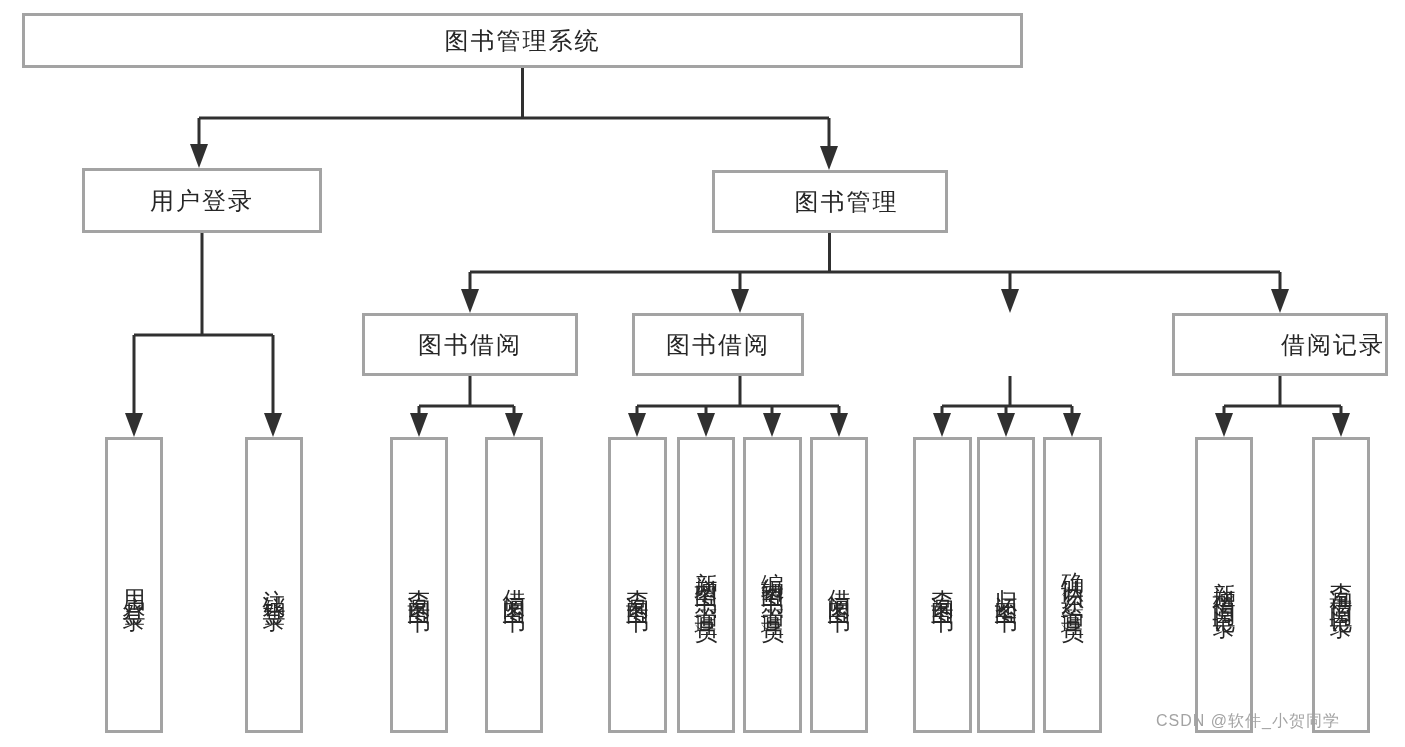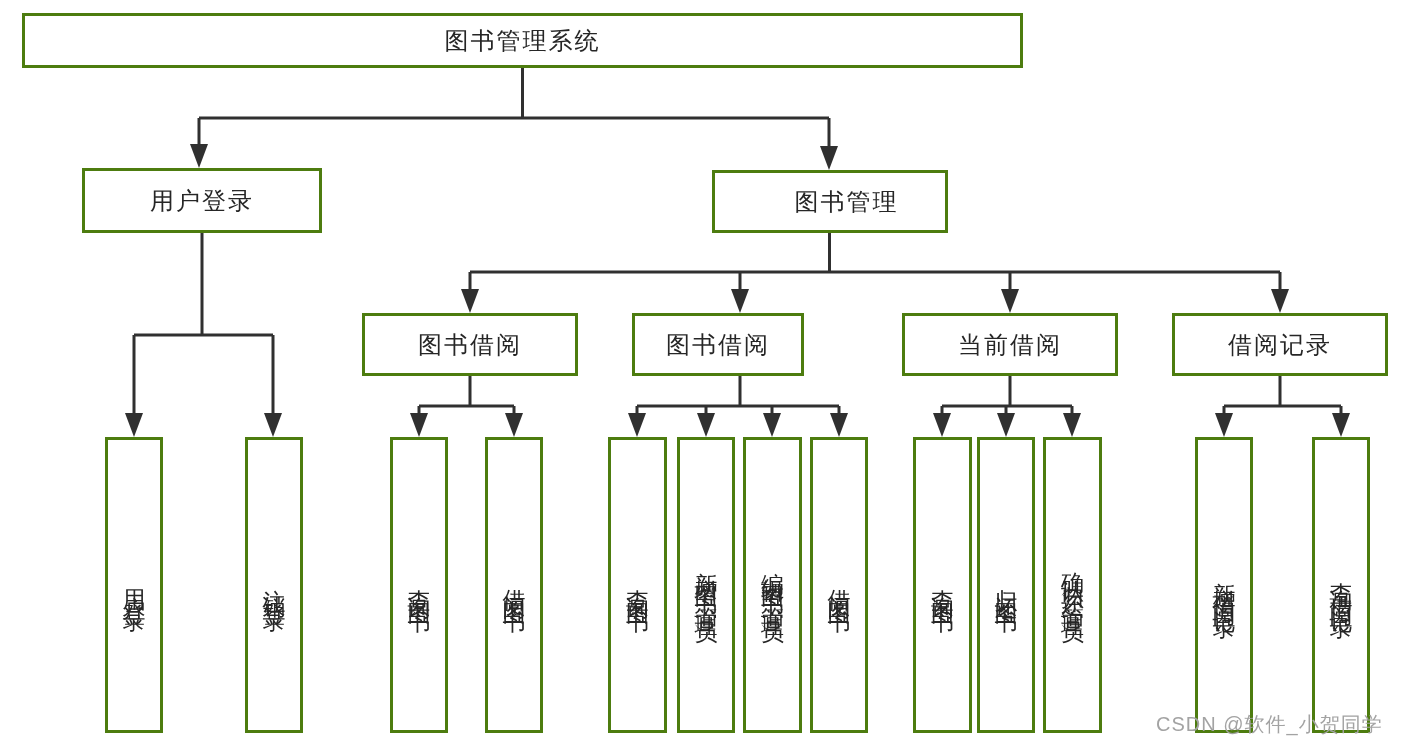--- a/index.html
+++ b/index.html
@@ -21,21 +21,21 @@
     stroke: #303030;
     stroke-width: 3;
   }
   #connectors polygon {
     fill: #303030;
     stroke: none;
   }
   .box {
     position: absolute;
     box-sizing: border-box;
-    border: 3px solid #4d7c0f;
+    border: 3px solid #a3a3a3;
     background: #ffffff;
     display: flex;
     align-items: center;
     justify-content: center;
     color: #262626;
   }
   .hbox {
     font-size: 24px;
     letter-spacing: 2px;
     text-align: center;
@@ -46,21 +46,21 @@
   .vbox .vtext {
     writing-mode: vertical-rl;
     text-orientation: mixed;
     letter-spacing: 7px;
     line-height: 1;
   }
   #watermark {
     position: absolute;
     left: 1156px;
     top: 711px;
-    font-size: 20px;
+    font-size: 16px;
     letter-spacing: 1px;
     color: #a3a3a3;
     white-space: nowrap;
     z-index: 5;
   }
 </style>
 </head>
 <body>
 
 <div id="canvas">
@@ -125,24 +125,21 @@
   <div class="box hbox" style="left:712px; top:170px; width:236px; height:63px;padding-left:33px;">
     <span>图书管理</span>
   </div>
 
   <div class="box hbox" style="left:362px; top:313px; width:216px; height:63px;">
     <span>图书借阅</span>
   </div>
   <div class="box hbox" style="left:632px; top:313px; width:172px; height:63px;">
     <span>图书借阅</span>
   </div>
-  <div class="box hbox" style="left:902px; top:313px; width:216px; height:63px;">
-    <span>当前借阅</span>
-  </div>
-  <div class="box hbox" style="left:1172px; top:313px; width:216px; height:63px;">
+  <div class="box hbox" style="left:1172px; top:313px; width:216px; height:63px;justify-content:flex-end;">
     <span>借阅记录</span>
   </div>
 
   <div class="box vbox" style="left:105px; top:437px; width:58px; height:296px;">
     <span class="vtext">用户登录</span>
   </div>
   <div class="box vbox" style="left:245px; top:437px; width:58px; height:296px;">
     <span class="vtext">注销登录</span>
   </div>
 

